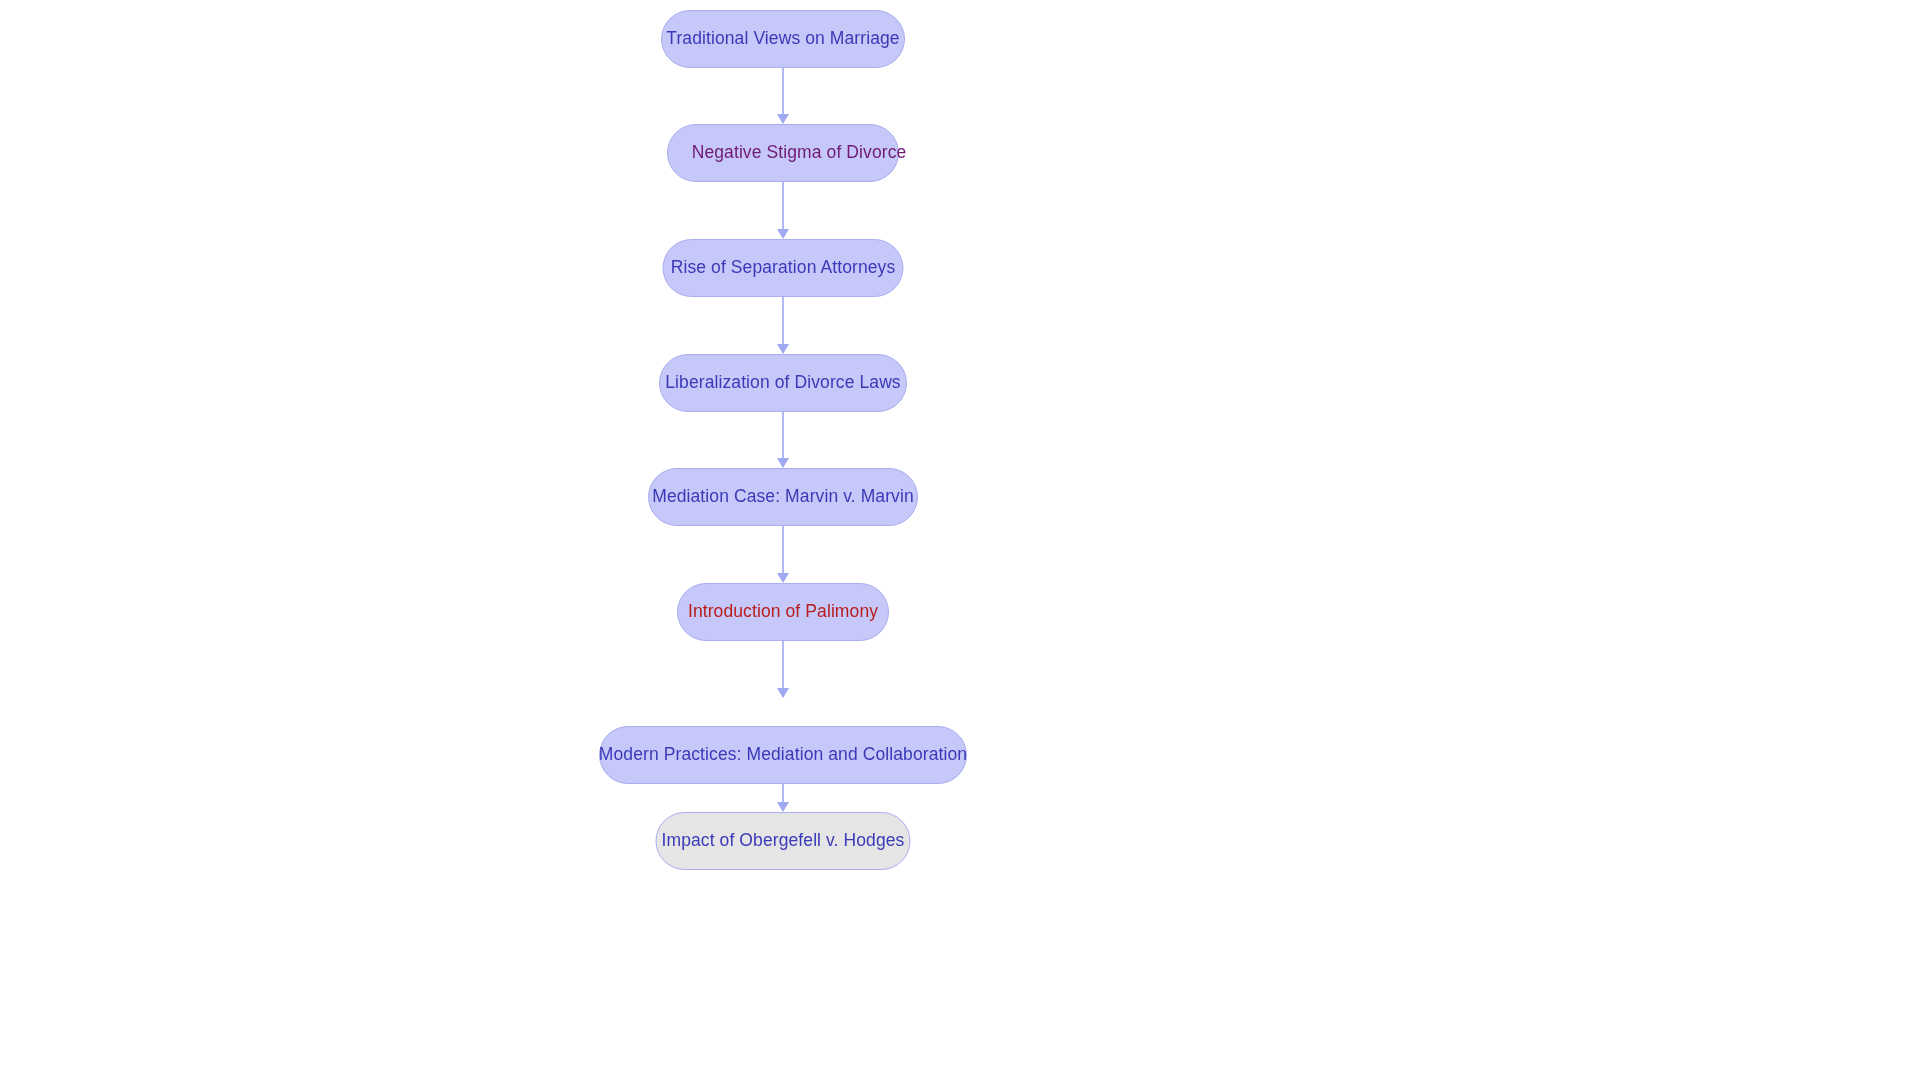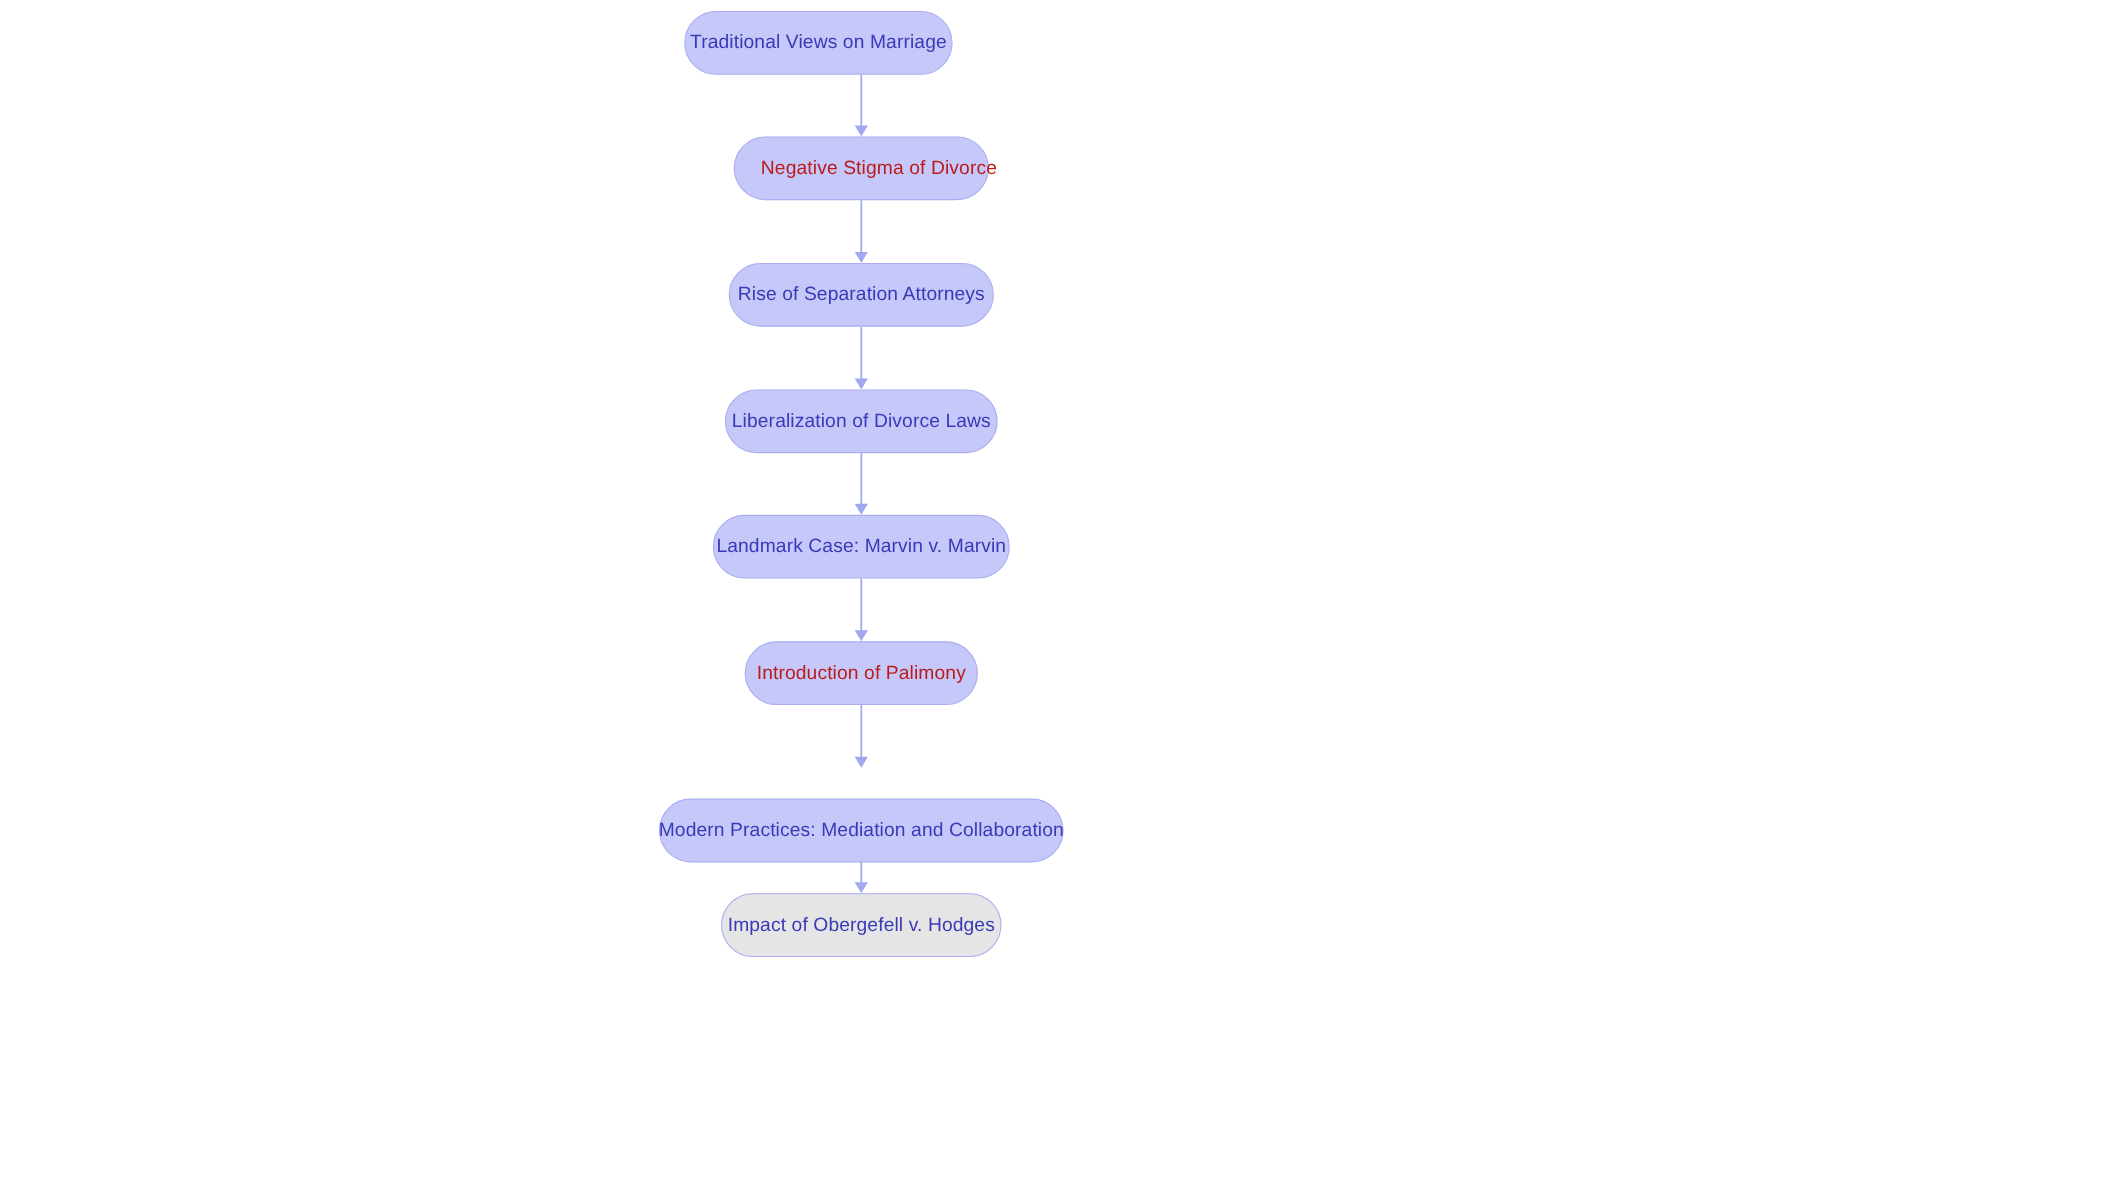--- a/index.html
+++ b/index.html
@@ -100,34 +100,34 @@
           <line x1="10" y1="0" x2="10" y2="48" stroke="#9fa8f0" stroke-width="1.6"></line>
           <polygon points="4,47 16,47 10,57" fill="#9fa8f0"></polygon>
         </svg>
       </div>
       <div class="flow-edge" style="left: 783px; top: 756px; width: 20px; height: 56px;">
         <svg width="20" height="56" viewBox="0 0 20 56">
           <line x1="10" y1="0" x2="10" y2="47" stroke="#9fa8f0" stroke-width="1.6"></line>
           <polygon points="4,46 16,46 10,56" fill="#9fa8f0"></polygon>
         </svg>
       </div>
-      <div class="flow-node" style="left: 744px; top: 10px; width: 244px; background: rgb(197, 200, 248); border-color: rgb(169, 174, 240);">
+      <div class="flow-node" style="left: 783px; top: 10px; width: 244px; background: rgb(197, 200, 248); border-color: rgb(169, 174, 240);">
         <span class="flow-node-label" style="color: rgb(58, 58, 184);">Traditional Views on Marriage</span>
       </div>
       <div class="flow-node" style="left: 783px; top: 124px; width: 232px; background: rgb(197, 200, 248); border-color: rgb(169, 174, 240);">
-        <span class="flow-node-label" style="color: #b91c1c; margin-left: 32px;">Negative Stigma of Divorce</span>
+        <span class="flow-node-label" style="color: #701a75; margin-left: 32px;">Negative Stigma of Divorce</span>
       </div>
       <div class="flow-node" style="left: 783px; top: 354px; width: 248px; background: rgb(197, 200, 248); border-color: rgb(169, 174, 240);">
         <span class="flow-node-label" style="color: rgb(58, 58, 184);">Liberalization of Divorce Laws</span>
       </div>
       <div class="flow-node" style="left: 783px; top: 239px; width: 241px; background: rgb(197, 200, 248); border-color: rgb(169, 174, 240);">
         <span class="flow-node-label" style="color: rgb(58, 58, 184);">Rise of Separation Attorneys</span>
       </div>
       <div class="flow-node" style="left: 783px; top: 468px; width: 270px; background: rgb(197, 200, 248); border-color: rgb(169, 174, 240);">
-        <span class="flow-node-label" style="color: rgb(58, 58, 184);">Landmark Case: Marvin v. Marvin</span>
+        <span class="flow-node-label" style="color: rgb(58, 58, 184);">Mediation Case: Marvin v. Marvin</span>
       </div>
       <div class="flow-node" style="left: 783px; top: 583px; width: 212px; background: rgb(197, 200, 248); border-color: rgb(169, 174, 240);">
         <span class="flow-node-label" style="color: #b91c1c;">Introduction of Palimony</span>
       </div>
       <div class="flow-node" style="left: 783px; top: 726px; width: 368px; background: rgb(197, 200, 248); border-color: rgb(169, 174, 240);">
         <span class="flow-node-label" style="color: rgb(58, 58, 184);">Modern Practices: Mediation and Collaboration</span>
       </div>
       <div class="flow-node" style="left: 783px; top: 812px; width: 255px; background: #e5e5e5; border-color: rgb(169, 174, 240);">
         <span class="flow-node-label" style="color: rgb(58, 58, 184);">Impact of Obergefell v. Hodges</span>
       </div>

